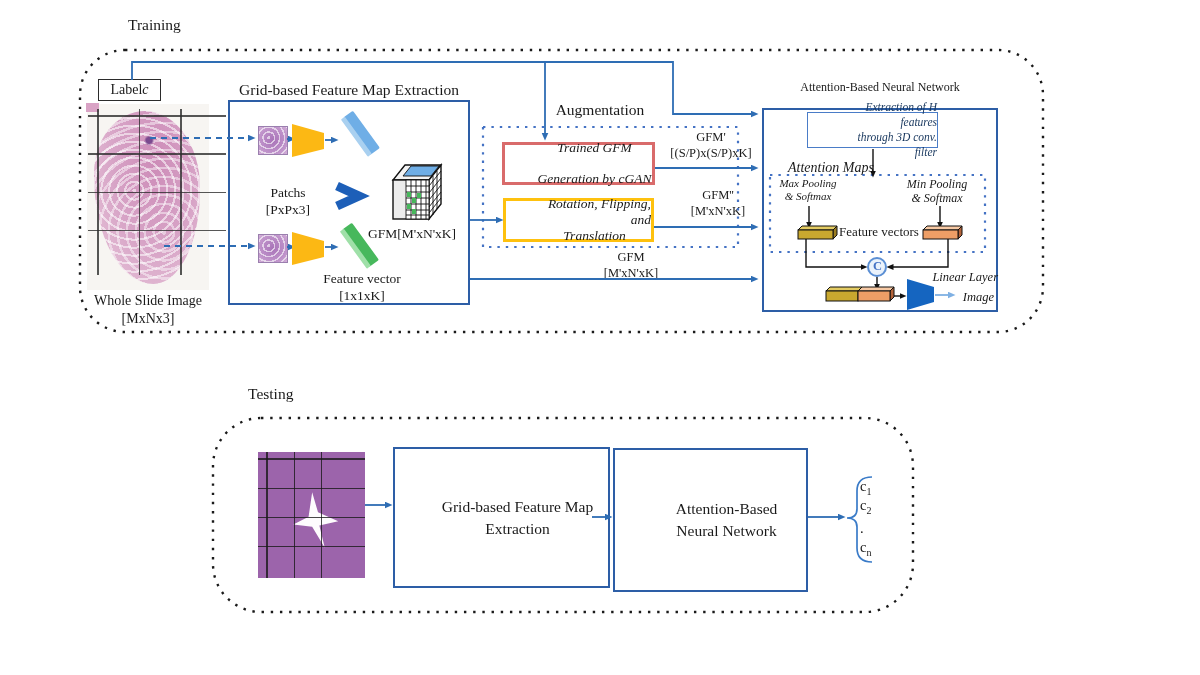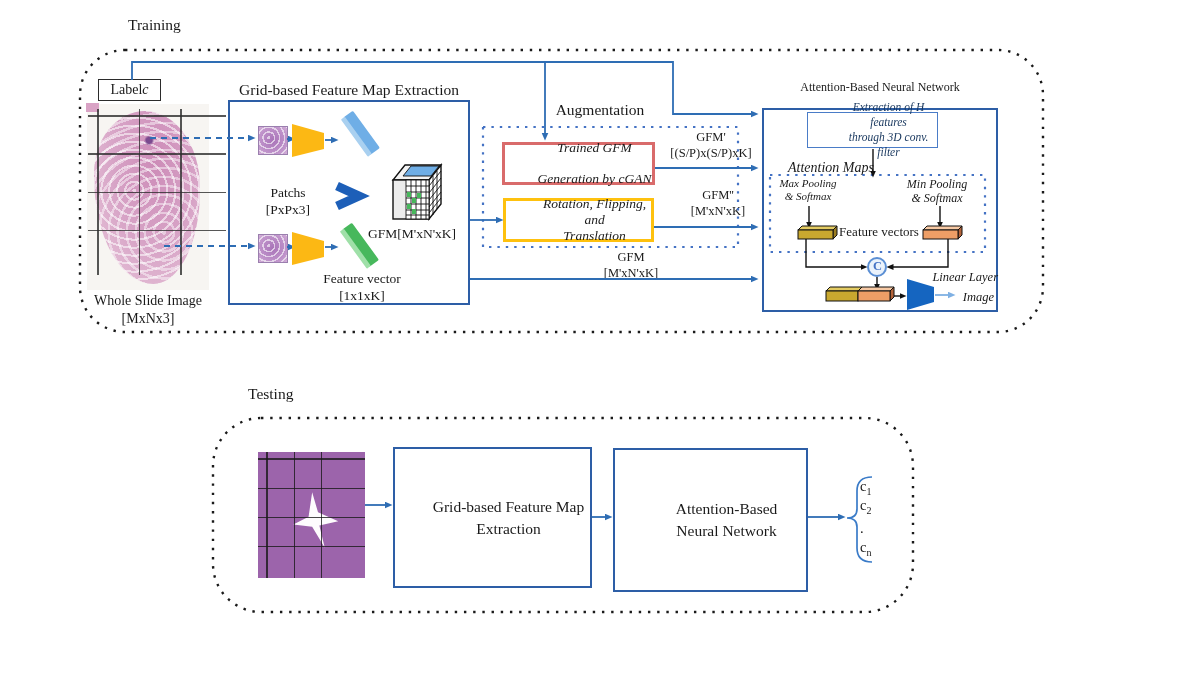--- a/index.html
+++ b/index.html
@@ -2,21 +2,21 @@
 <html><head>
 <meta charset="utf-8">
 <style>
   html,body{margin:0;padding:0;background:#fff;}
   #stage{position:relative;width:1200px;height:675px;background:#ffffff;overflow:hidden;
          font-family:"Liberation Serif",serif;color:#1a1a1a;}
   .t{position:absolute;line-height:1.25;white-space:nowrap;}
   .ctr{text-align:center;}
   .it{font-style:italic;}
   .box{position:absolute;box-sizing:border-box;background:transparent;}
-  .flex{display:flex;align-items:center;justify-content:center;}
+  .flex{display:flex;align-items:center;justify-content:center;text-align:right;}
   .col{flex-direction:column;padding-left:32px;}
   #diagram-svg{position:absolute;left:0;top:0;z-index:5;pointer-events:none;}
   .z6{z-index:6;}
   
   #training-label{left:128px;top:15px;font-size:15.5px;}
   #label-c-box{left:98px;top:79px;width:63px;height:22px;border:1.6px solid #2b2b2b;background:#fff;font-size:14px;z-index:3;}
   #wsi-image{left:87px;top:104px;width:122px;height:186px;background:#f7f5f2;z-index:2;}
   .tissue{position:absolute;left:6%;top:4%;right:7%;bottom:3%;
      border-radius:48% 52% 44% 56% / 36% 44% 54% 62%;
      background:
@@ -69,21 +69,21 @@
        repeating-radial-gradient(circle at 72% 68%, rgba(255,255,255,.45) 0 2px, rgba(0,0,0,0) 2px 8px),
        radial-gradient(ellipse at 50% 48%, #84489a 0%, #96ařab 40%, #9c64ab 60%, #c193c5 85%, #e4cfe3 100%);
      background-color:#9c64ab;}
   #test-star{position:absolute;left:33%;top:32%;width:42%;height:44%;background:#fdfbfd;
      clip-path:polygon(42% 0%, 55% 36%, 100% 52%, 58% 60%, 70% 100%, 42% 62%, 0% 58%, 34% 44%);}
   #test-grid{position:absolute;left:0;top:0;width:100%;height:100%;z-index:3;
      background-image:
        repeating-linear-gradient(to right, rgba(25,25,25,0) 0 25.5px, rgba(25,25,25,.8) 25.5px 27px),
        repeating-linear-gradient(to bottom, rgba(25,25,25,0) 0 27.5px, rgba(25,25,25,.8) 27.5px 29px);
      background-position:-17px -21px;}
-  #test-gfm-box{left:393px;top:447px;width:199px;height:141px;border:2.6px solid #2d5ea6;font-size:15.5px;line-height:1.4;}
+  #test-gfm-box{left:393px;top:447px;width:217px;height:141px;border:2.6px solid #2d5ea6;font-size:15.5px;line-height:1.4;}
   #test-abnn-box{left:613px;top:448px;width:195px;height:144px;border:2.6px solid #2d5ea6;font-size:15.5px;line-height:1.4;}
   .cls{position:absolute;left:860px;font-size:14.5px;z-index:2;}
   .cls sub{font-size:10px;}
   #cls-1{top:478px;} #cls-2{top:497px;} #cls-dot{top:520px;} #cls-n{top:539px;}
 </style>
 </head>
 <body>
 
 <div id="stage">
 

